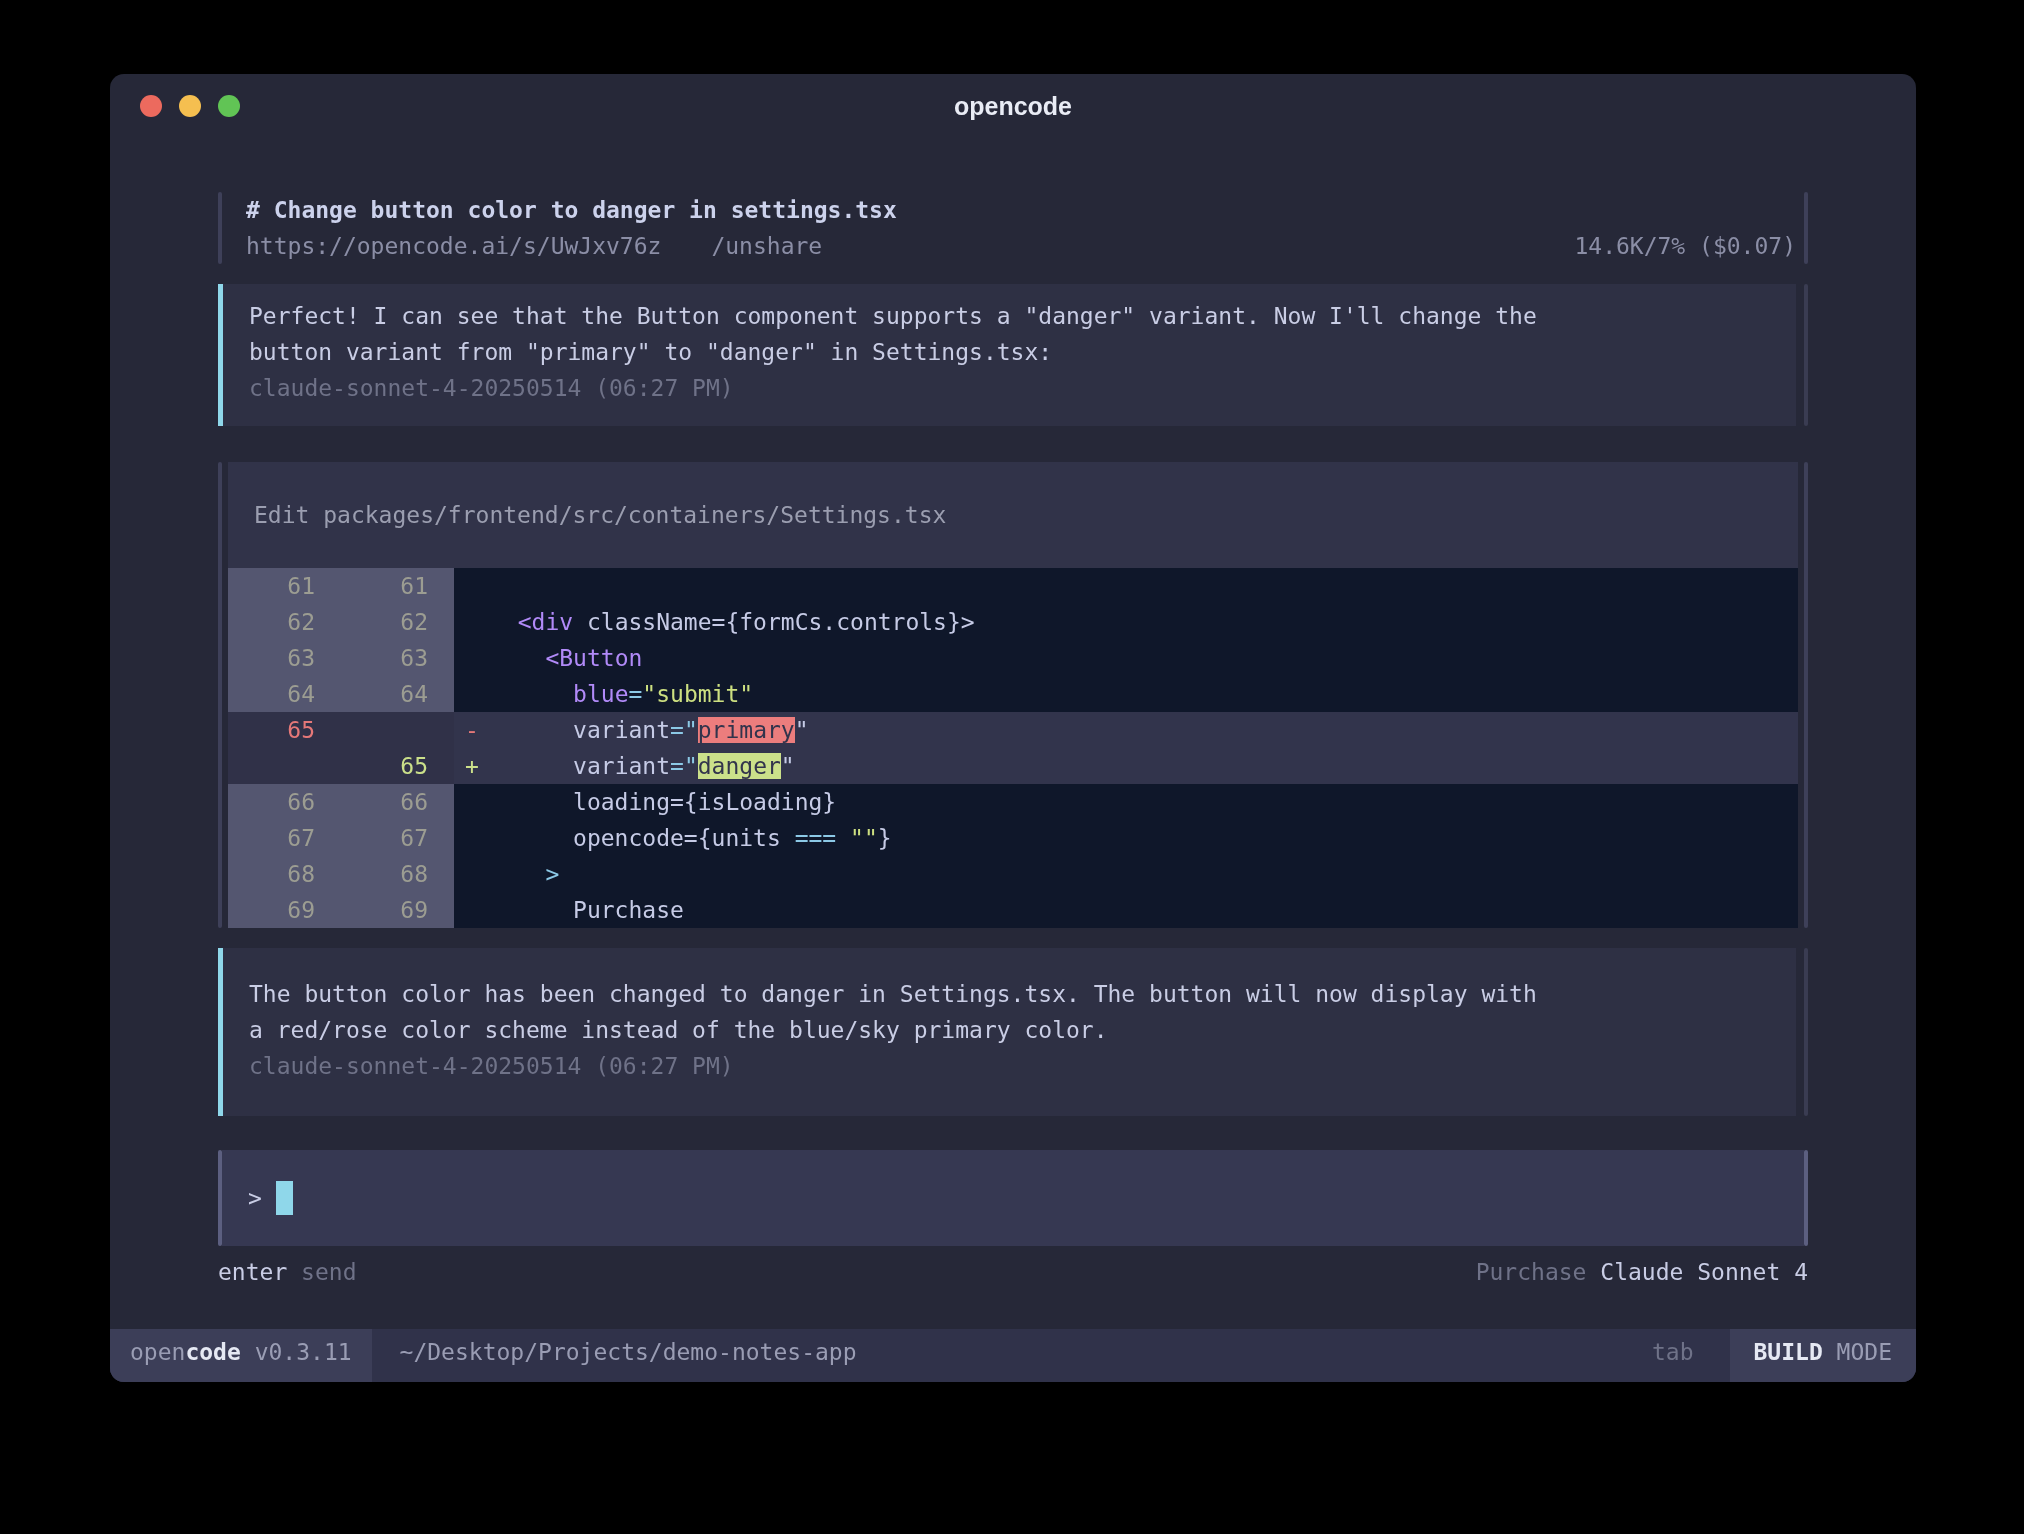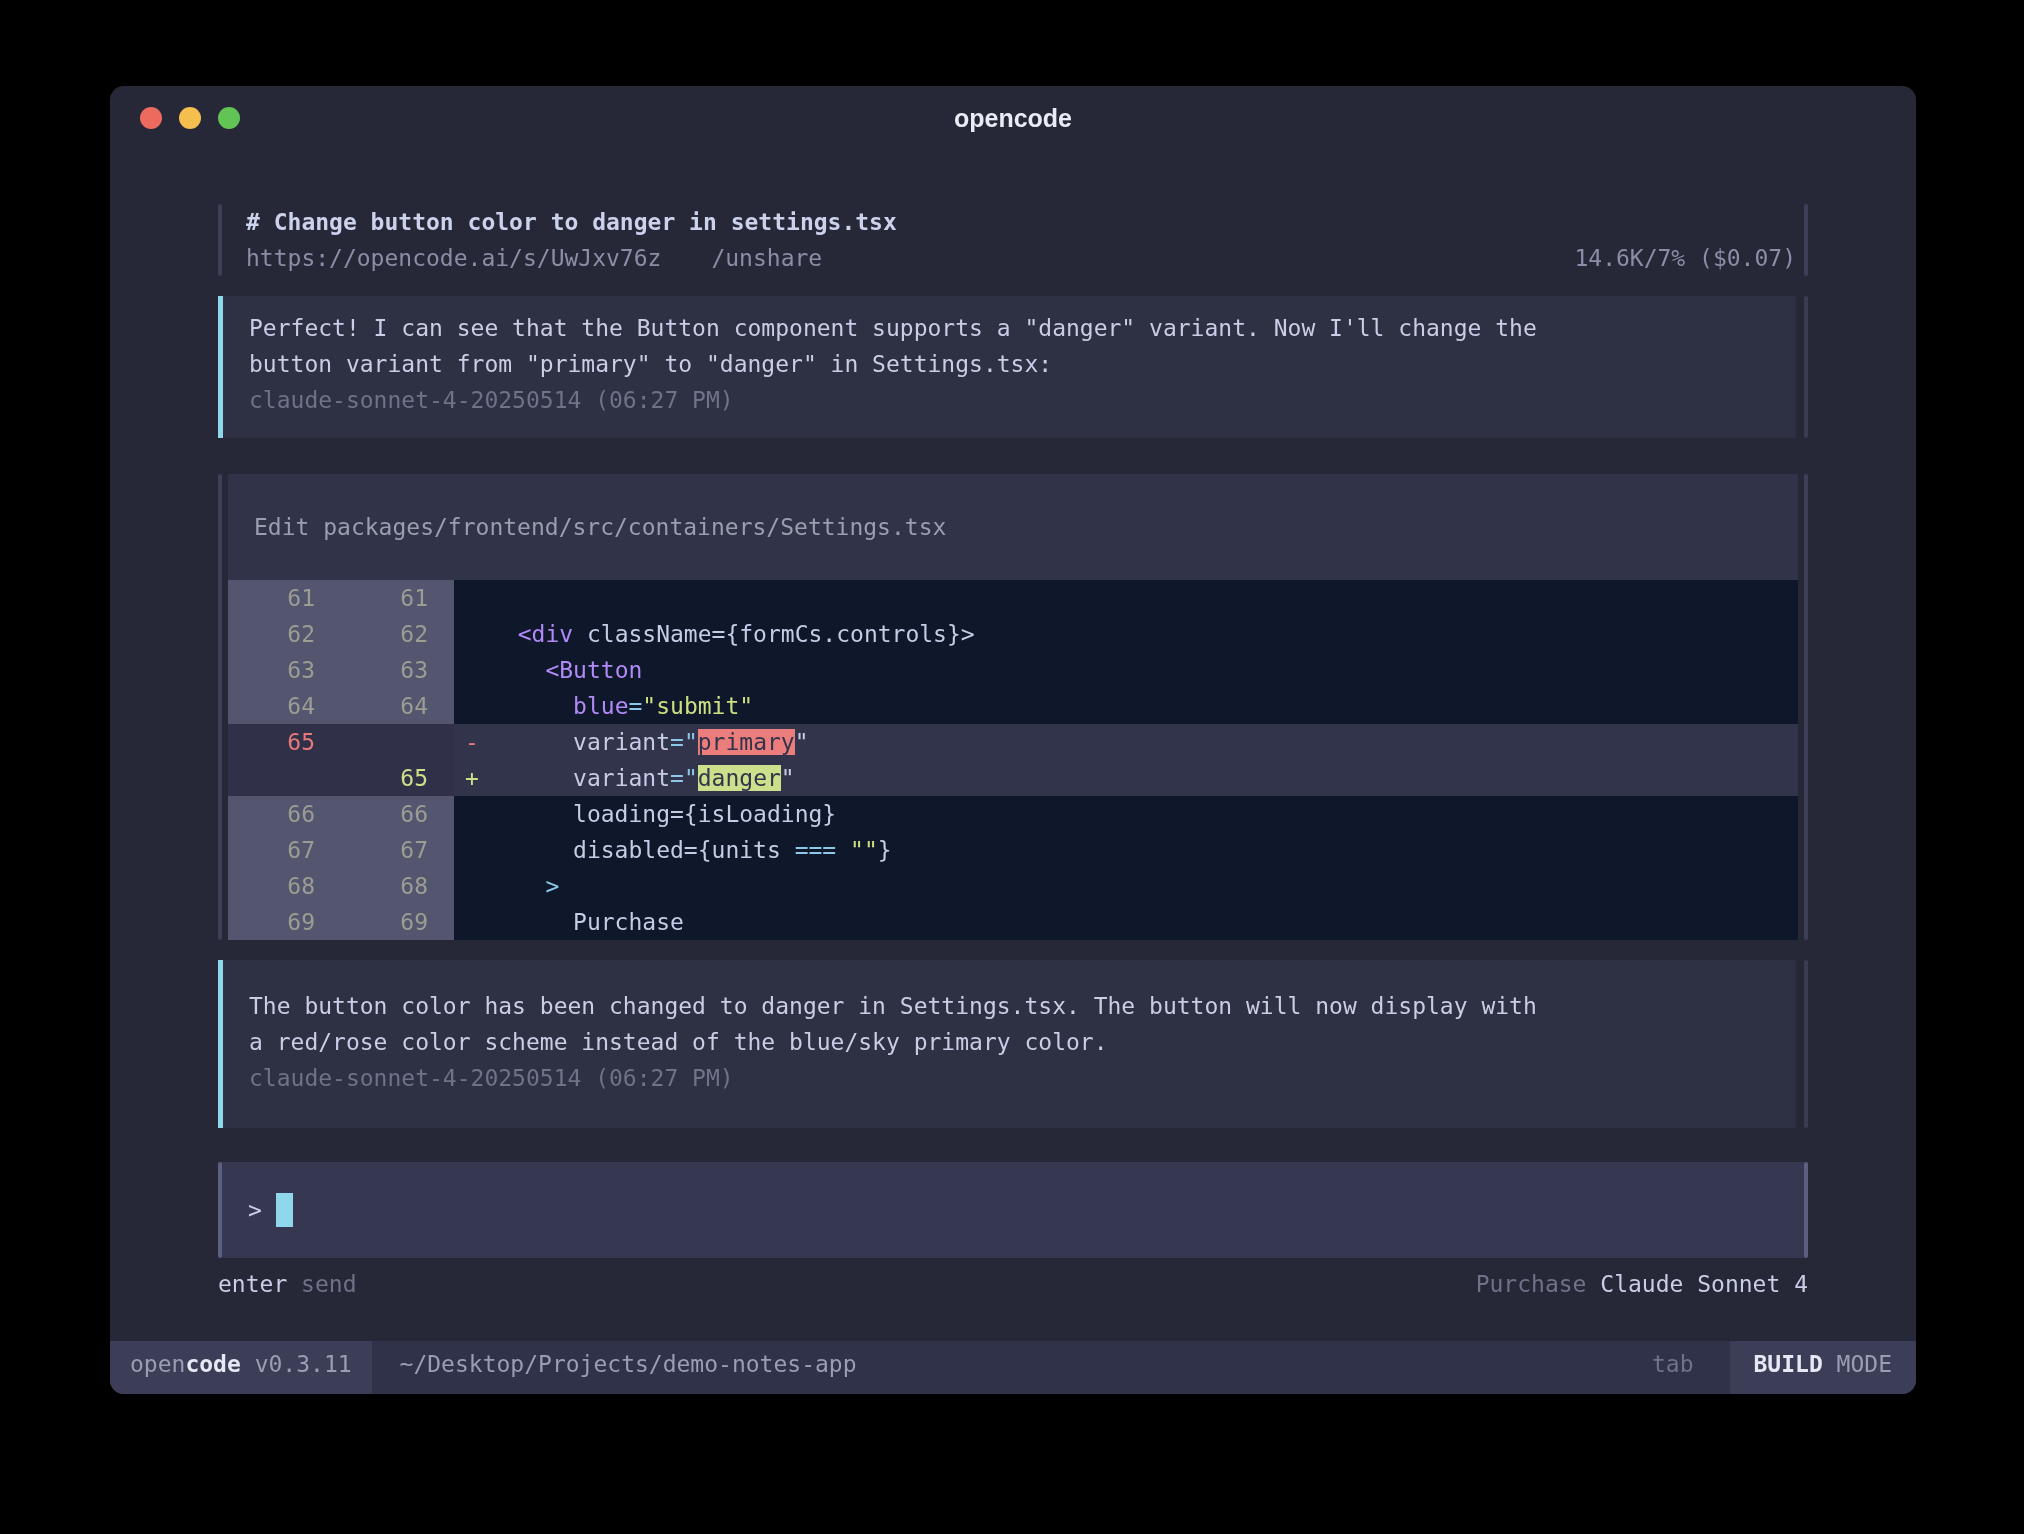--- a/index.html
+++ b/index.html
@@ -1,20 +1,20 @@
 <!DOCTYPE html>
 <html><head>
 <meta charset="utf-8">
 <style>
   * { margin:0; padding:0; box-sizing:border-box; }
   html,body { width:2024px; height:1534px; background:#000; overflow:hidden; }
   body { font-family:"DejaVu Sans Mono", monospace; font-size:23px; line-height:36px; }
 
   .window{
-    position:absolute; left:110px; top:86px; width:1806px; height:1308px;
+    position:absolute; left:110px; top:74px; width:1806px; height:1308px;
     background:#262838; border-radius:14px; display:flex; flex-direction:column;
   }
 
   
   .titlebar{ position:relative; height:62px; flex:none; }
   .lights{ position:absolute; left:30px; top:21px; display:flex; gap:17px; }
   .light{ width:22px; height:22px; border-radius:50%; }
   .win-title{ text-align:center; line-height:64px; font-family:"Liberation Sans", sans-serif;
     font-weight:bold; font-size:25px; color:#e9ecf5; }
 
@@ -135,21 +135,21 @@
       <div class="body">
         <div class="diff-header">Edit packages/frontend/src/containers/Settings.tsx</div>
         <div>
             <div class="drow ctx"><span class="gut old">61</span><span class="gut new">61</span><span class="marker mk-ctx"></span><span class="code"></span></div>
             <div class="drow ctx"><span class="gut old">62</span><span class="gut new">62</span><span class="marker mk-ctx"></span><span class="code"><span class="tk-def">  </span><span class="tk-pur">&lt;div</span><span class="tk-def"> className={formCs.controls}&gt;</span></span></div>
             <div class="drow ctx"><span class="gut old">63</span><span class="gut new">63</span><span class="marker mk-ctx"></span><span class="code"><span class="tk-def">    </span><span class="tk-pur">&lt;Button</span></span></div>
             <div class="drow ctx"><span class="gut old">64</span><span class="gut new">64</span><span class="marker mk-ctx"></span><span class="code"><span class="tk-def">      </span><span class="tk-pur">blue</span><span class="tk-cyn">=</span><span class="tk-grn">"submit"</span></span></div>
             <div class="drow del"><span class="gut old">65</span><span class="gut new"></span><span class="marker mk-del">-</span><span class="code"><span class="tk-def">      </span><span class="tk-def">variant</span><span class="tk-cyn">=</span><span class="tk-cyn">"</span><span class="tk-delhl">primary</span><span class="tk-def">"</span></span></div>
             <div class="drow add"><span class="gut old"></span><span class="gut new">65</span><span class="marker mk-add">+</span><span class="code"><span class="tk-def">      </span><span class="tk-def">variant</span><span class="tk-cyn">=</span><span class="tk-cyn">"</span><span class="tk-addhl">danger</span><span class="tk-def">"</span></span></div>
             <div class="drow ctx"><span class="gut old">66</span><span class="gut new">66</span><span class="marker mk-ctx"></span><span class="code"><span class="tk-def">      loading={isLoading}</span></span></div>
-            <div class="drow ctx"><span class="gut old">67</span><span class="gut new">67</span><span class="marker mk-ctx"></span><span class="code"><span class="tk-def">      disabled={units </span><span class="tk-cyn">===</span><span class="tk-def"> </span><span class="tk-grn">""</span><span class="tk-def">}</span></span></div>
+            <div class="drow ctx"><span class="gut old">67</span><span class="gut new">67</span><span class="marker mk-ctx"></span><span class="code"><span class="tk-def">      opencode={units </span><span class="tk-cyn">===</span><span class="tk-def"> </span><span class="tk-grn">""</span><span class="tk-def">}</span></span></div>
             <div class="drow ctx"><span class="gut old">68</span><span class="gut new">68</span><span class="marker mk-ctx"></span><span class="code"><span class="tk-def">    </span><span class="tk-cyn">&gt;</span></span></div>
             <div class="drow ctx"><span class="gut old">69</span><span class="gut new">69</span><span class="marker mk-ctx"></span><span class="code"><span class="tk-def">      Purchase</span></span></div>
           </div>
       </div>
       <div class="rail gray"></div>
     </div>
 
     <div class="msg late">
       <div class="rail cyan"></div>
       <div class="body">

